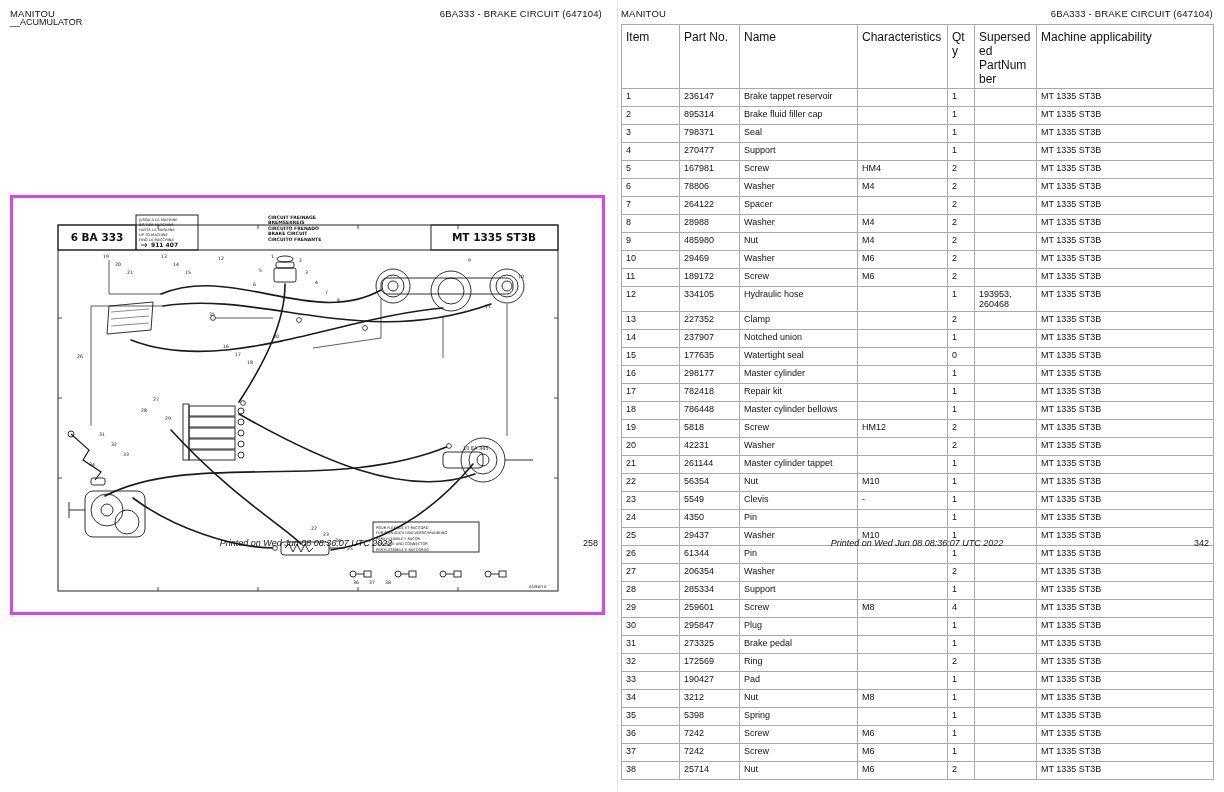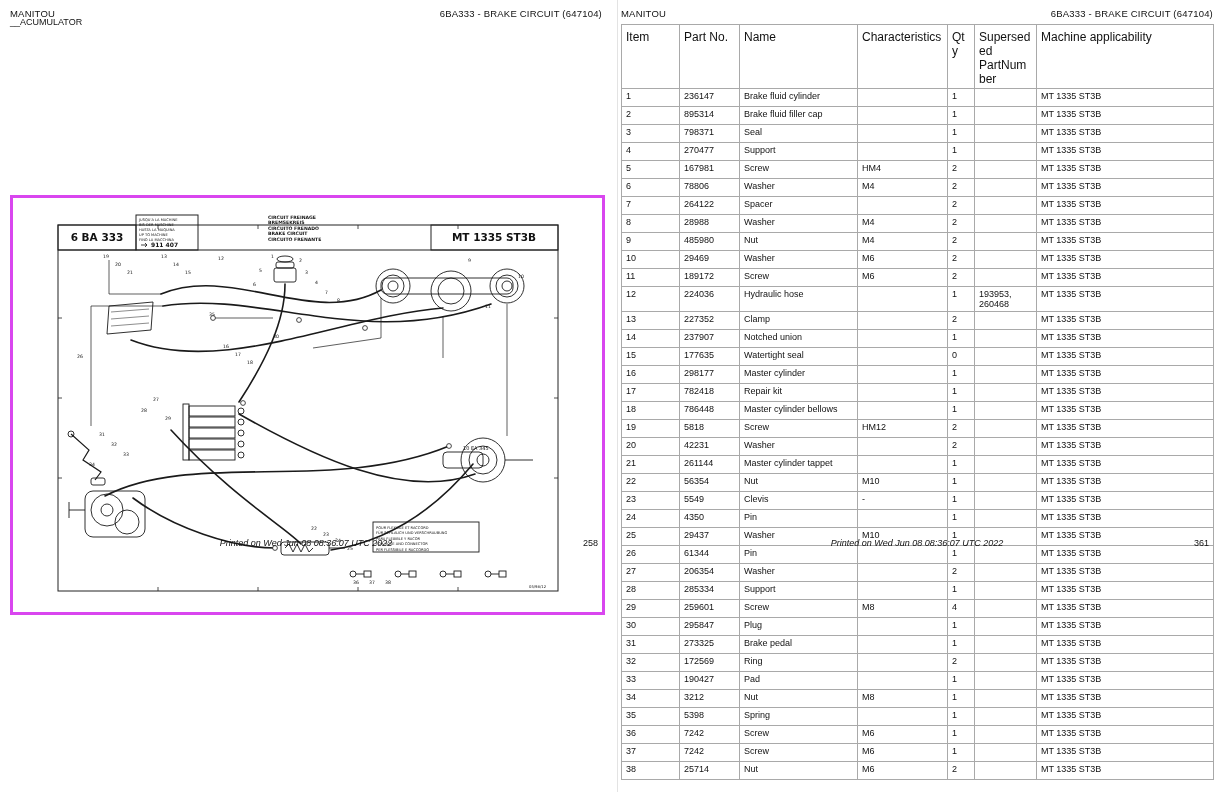--- a/index.html
+++ b/index.html
@@ -295,21 +295,21 @@
           <th data-name="col-characteristics">Characteristics</th>
           <th data-name="col-qty">Qty</th>
           <th data-name="col-superseded">Superseded PartNumber</th>
           <th data-name="col-machine">Machine applicability</th>
         </tr>
       </thead>
       <tbody data-name="parts-table-body">
           <tr data-name="table-row">
             <td data-name="cell-item">1</td>
             <td data-name="cell-part-no">236147</td>
-            <td data-name="cell-name">Brake fluid cylinder</td>
+            <td data-name="cell-name">Brake tappet reservoir</td>
             <td data-name="cell-characteristics"></td>
             <td data-name="cell-qty">1</td>
             <td data-name="cell-superseded"></td>
             <td data-name="cell-machine">MT 1335 ST3B</td>
           </tr>
           <tr data-name="table-row">
             <td data-name="cell-item">2</td>
             <td data-name="cell-part-no">895314</td>
             <td data-name="cell-name">Brake fluid filler cap</td>
             <td data-name="cell-characteristics"></td>
@@ -393,21 +393,21 @@
             <td data-name="cell-item">11</td>
             <td data-name="cell-part-no">189172</td>
             <td data-name="cell-name">Screw</td>
             <td data-name="cell-characteristics">M6</td>
             <td data-name="cell-qty">2</td>
             <td data-name="cell-superseded"></td>
             <td data-name="cell-machine">MT 1335 ST3B</td>
           </tr>
           <tr data-name="table-row">
             <td data-name="cell-item">12</td>
-            <td data-name="cell-part-no">224036</td>
+            <td data-name="cell-part-no">334105</td>
             <td data-name="cell-name">Hydraulic hose</td>
             <td data-name="cell-characteristics"></td>
             <td data-name="cell-qty">1</td>
             <td data-name="cell-superseded">193953, 260468</td>
             <td data-name="cell-machine">MT 1335 ST3B</td>
           </tr>
           <tr data-name="table-row">
             <td data-name="cell-item">13</td>
             <td data-name="cell-part-no">227352</td>
             <td data-name="cell-name">Clamp</td>
@@ -640,15 +640,15 @@
             <td data-name="cell-qty">2</td>
             <td data-name="cell-superseded"></td>
             <td data-name="cell-machine">MT 1335 ST3B</td>
           </tr>
         </tbody>
     </table>
   </div>
 
   <div class="page-footer right" data-name="right-page-footer">
     <span class="printed" data-name="right-printed-timestamp">Printed on  Wed Jun 08 08:36:07 UTC 2022</span>
-    <span class="pagenum" data-name="right-page-number">361</span>
+    <span class="pagenum" data-name="right-page-number">342</span>
   </div>
 </div>
 
 </body></html>

